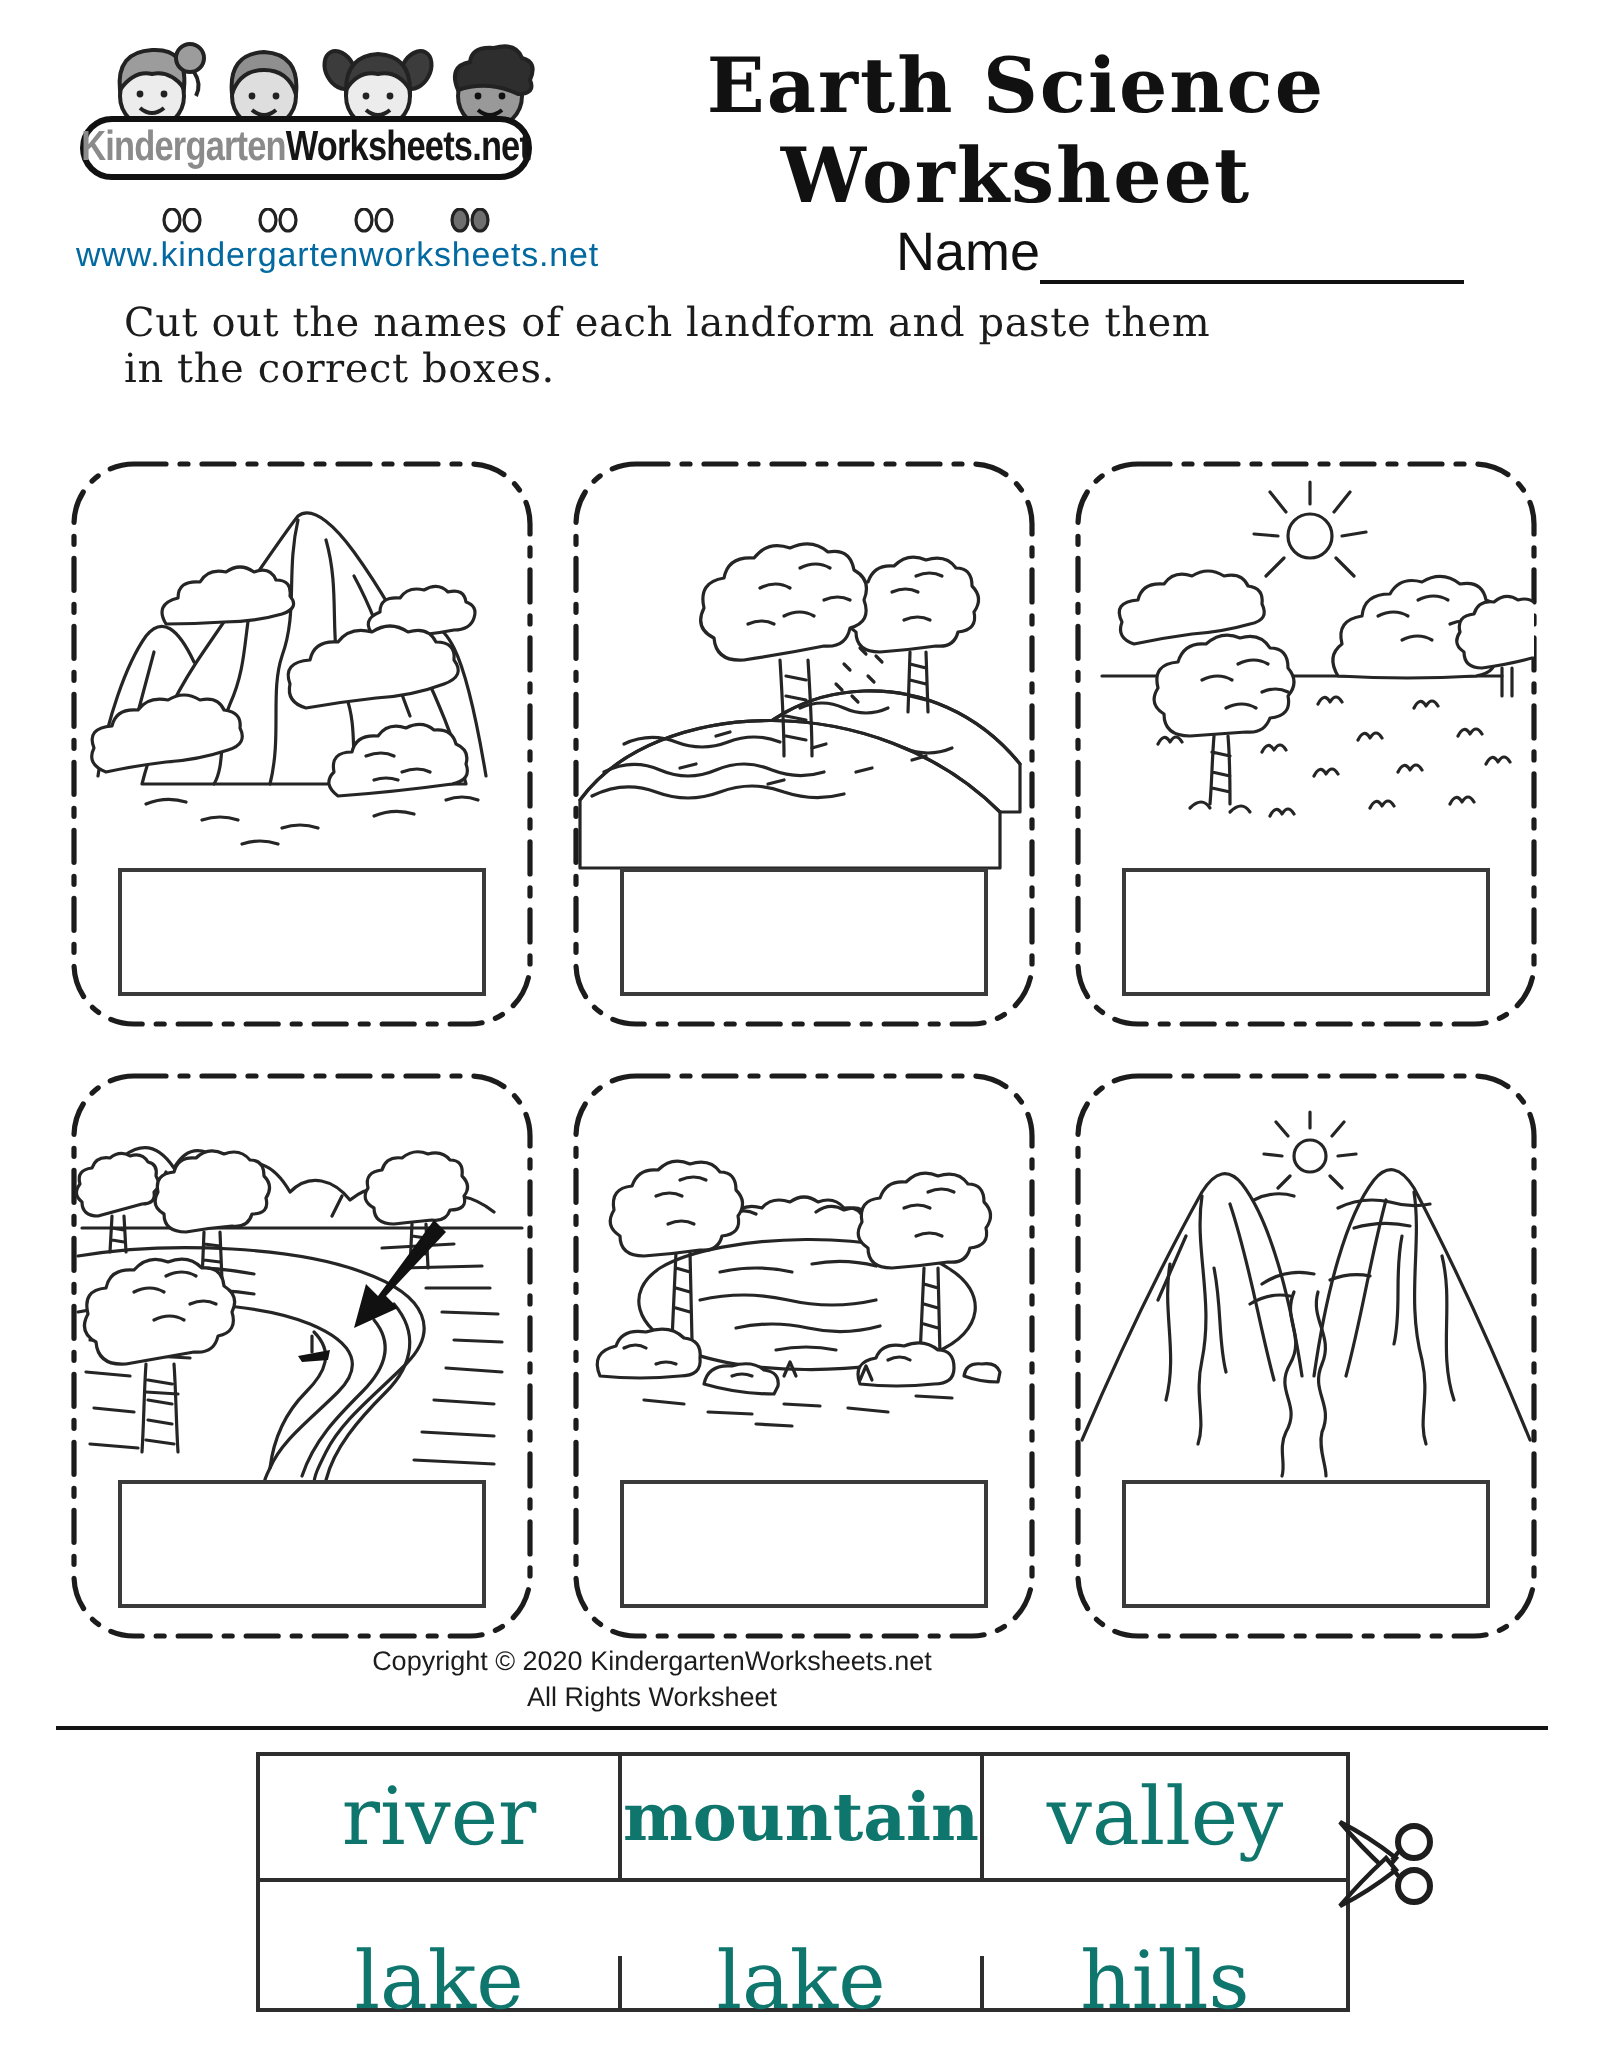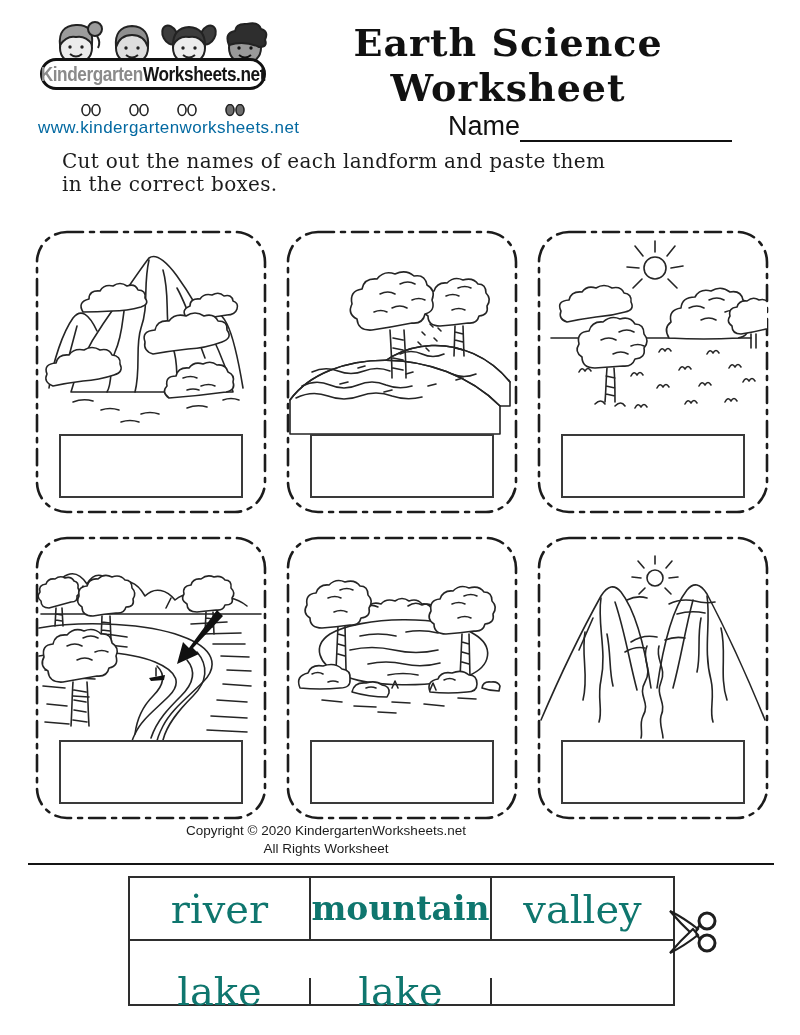--- a/index.html
+++ b/index.html
@@ -292,20 +292,21 @@
     <div>All Rights Worksheet</div>
   </div>
   <div class="cut-rule"></div>
 
   <div class="word-table">
     <div class="word-cell">river</div>
     <div class="word-cell">mountain</div>
     <div class="word-cell">valley</div>
     <div class="word-cell">lake</div>
     <div class="word-cell">lake</div>
+    <div class="word-cell">hills</div>
   </div>
 
   <svg class="scissors" width="58" height="56" viewBox="0 0 58 56">
     <path d="M4,7 Q18,14 32,25 L27,31 Q14,19 4,7 Z" stroke-width="2.2"></path>
     <path d="M4,49 Q18,42 32,31 L27,25 Q14,37 4,49 Z" stroke-width="2.2"></path>
     <circle cx="41" cy="17" r="8" fill="none" stroke-width="3"></circle>
     <circle cx="41" cy="39" r="8" fill="none" stroke-width="3"></circle>
     <path d="M30,26 L34,21 M30,30 L34,35" stroke-width="2.2" fill="none"></path>
   </svg>
 

